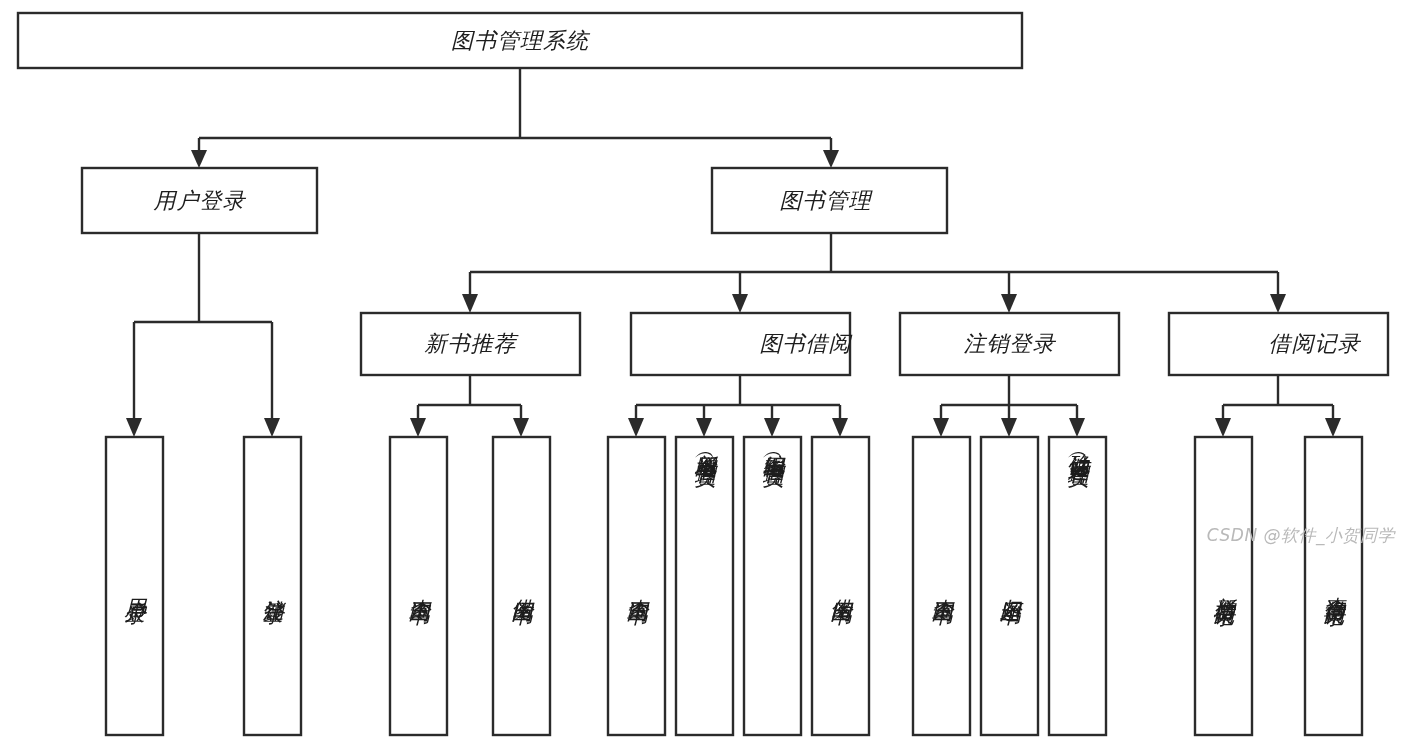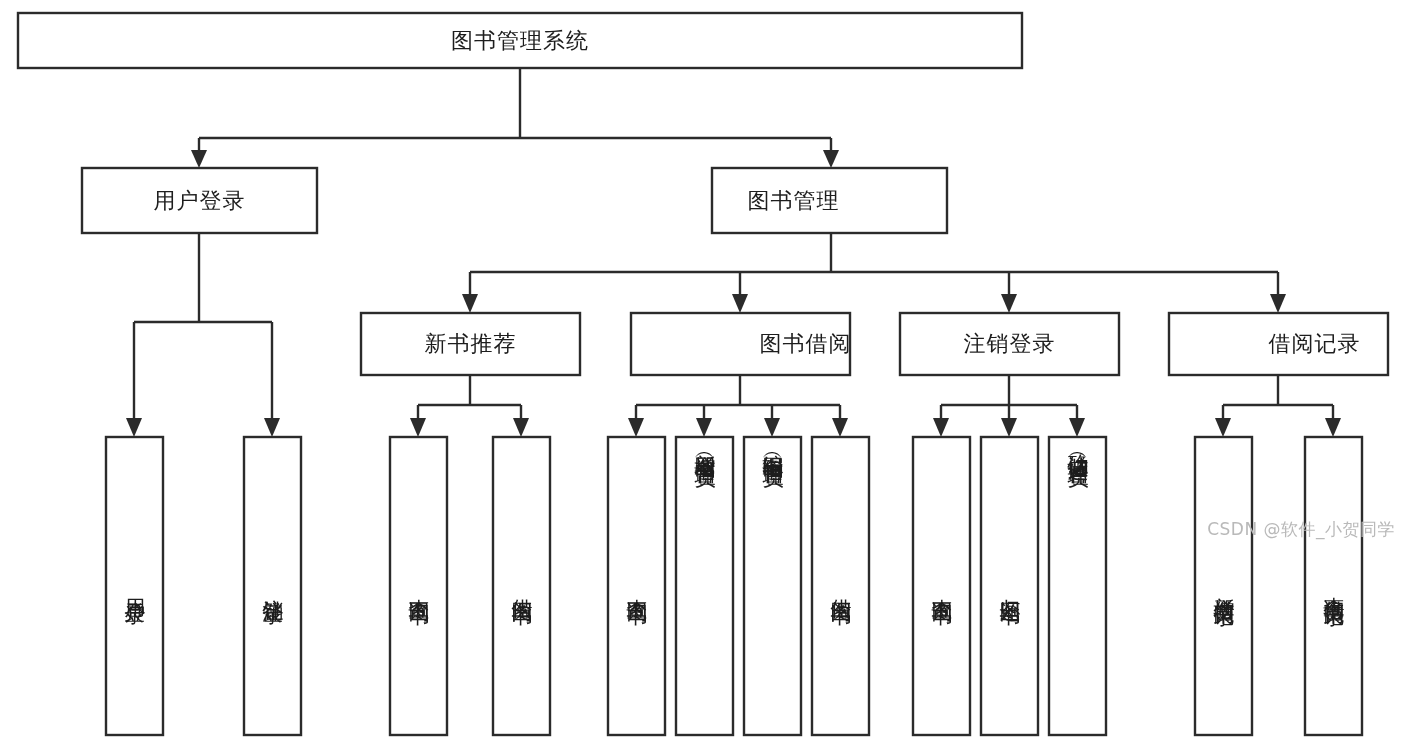--- a/index.html
+++ b/index.html
@@ -11,20 +11,21 @@
     width: 1405px;
     height: 747px;
     font-family: "DejaVu Sans", "Liberation Sans", sans-serif;
     overflow: hidden;
   }
   #diagram-root {
     position: relative;
     width: 1405px;
     height: 559px;
     background: #ffffff;
+    font-style: italic;
   }
   svg#flow-svg {
     position: absolute;
     left: 0;
     top: 0;
     width: 1405px;
     height: 747px;
     display: block;
   }
   .node-rect {
@@ -69,21 +70,21 @@
   .horiz-label-box span {
     font-family: "DejaVu Sans", "Liberation Sans", sans-serif;
     font-size: 22px;
     color: #1d1d1d;
     letter-spacing: 1px;
     white-space: nowrap;
   }
   #watermark {
     position: absolute;
     right: 10px;
-    bottom: 18px;
+    bottom: 12px;
     font-family: "DejaVu Sans", "Liberation Sans", sans-serif;
     font-size: 17px;
     color: #b9b9b9;
     white-space: nowrap;
     letter-spacing: 0.5px;
     text-align: center;
   }
 </style>
 </head>
 <body>
@@ -194,21 +195,21 @@
     <rect class="node-rect" x="1305" y="437" width="57" height="298"></rect>
   </svg>
 
   <div class="horiz-label-box" style="left:18px; top:13px; width:1004px; height:55px;">
     <span>图书管理系统</span>
   </div>
 
   <div class="horiz-label-box" style="left:82px; top:168px; width:235px; height:65px;">
     <span>用户登录</span>
   </div>
-  <div class="horiz-label-box" style="left:676px; top:168px; width:235px; height:65px;">
+  <div class="horiz-label-box" style="left:708px; top:168px; width:235px; height:65px;">
     <span>图书管理</span>
   </div>
 
   <div class="horiz-label-box" style="left:361px; top:313px; width:219px; height:62px;border-radius:15px;">
     <span>新书推荐</span>
   </div>
   <div class="horiz-label-box" style="left:668px; top:313px; width:219px; height:62px;margin-left:28px;">
     <span>图书借阅</span>
   </div>
   <div class="horiz-label-box" style="left:900px; top:313px; width:219px; height:62px;">

